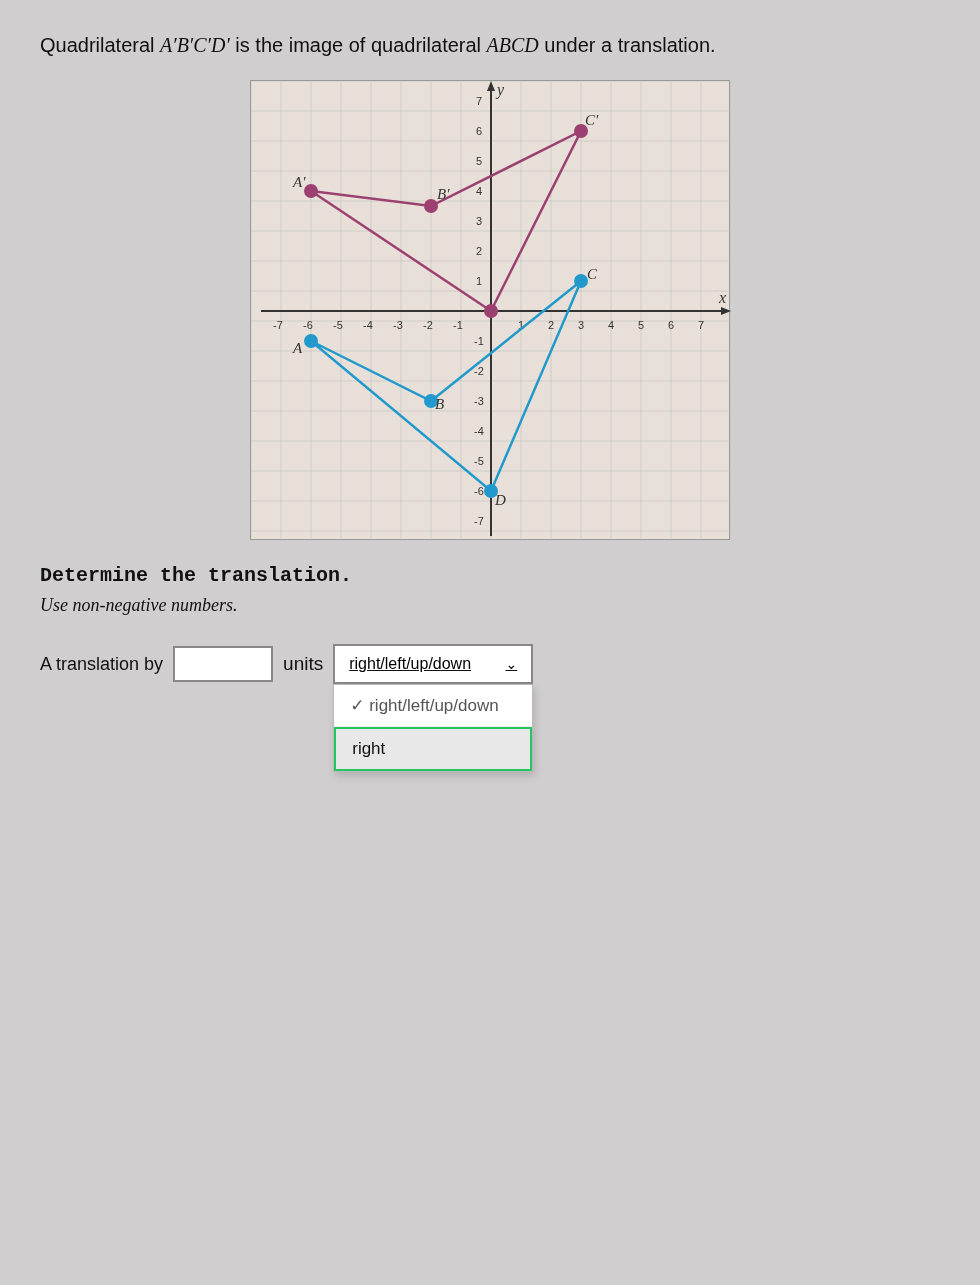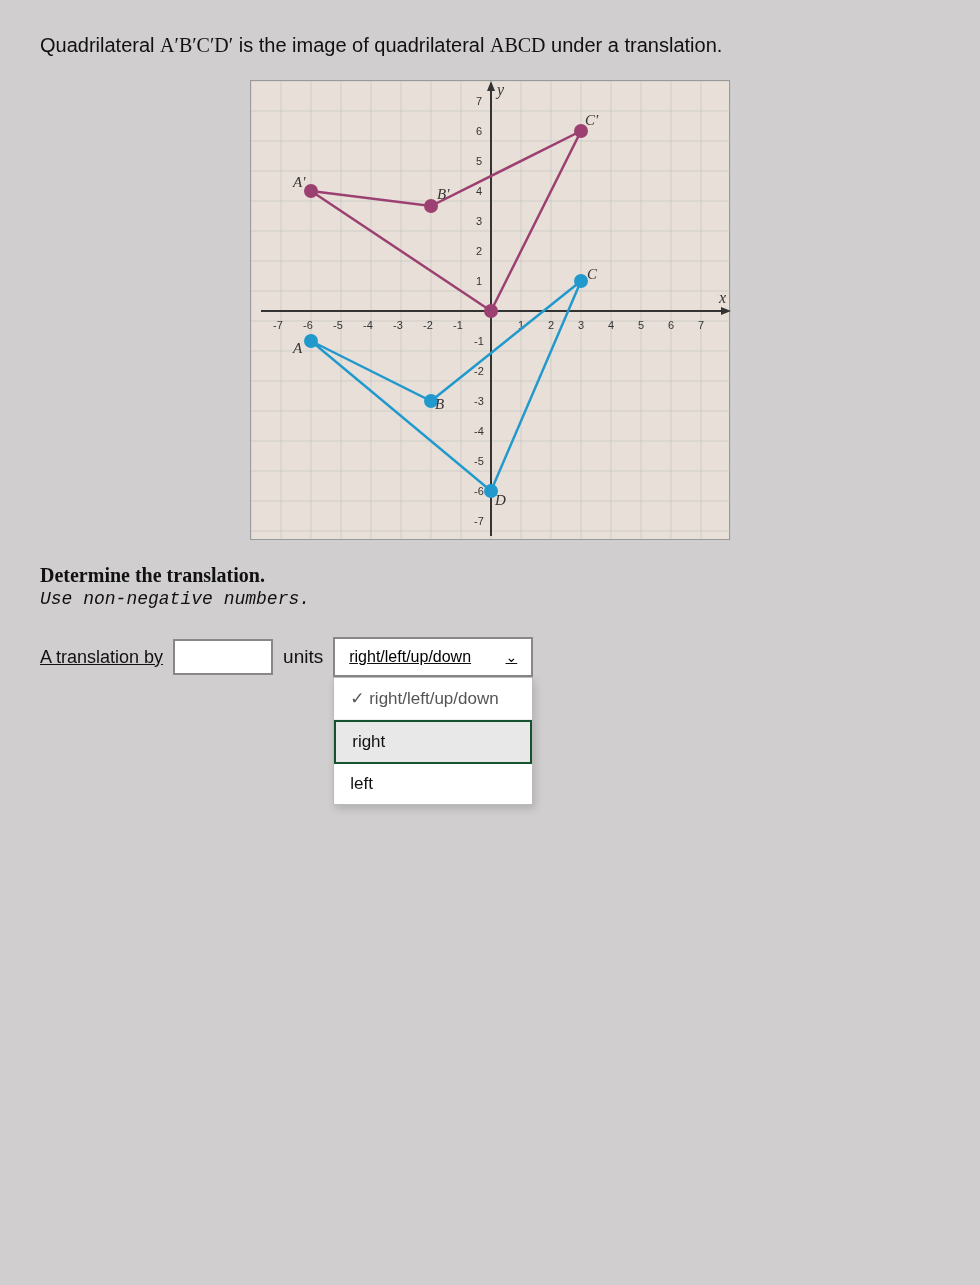--- a/index.html
+++ b/index.html
@@ -10,21 +10,21 @@
       min-height: 1285px;
       padding: 30px 40px;
       color: #111;
     }
     .problem-text {
       font-size: 20px;
       line-height: 1.5;
       margin-bottom: 20px;
       font-family: Arial, sans-serif;
     }
-    .math-var { font-family: 'Times New Roman', serif; }
+    .math-var { font-style: italic; font-family: 'Times New Roman', serif; }
 
     .graph-container {
       display: flex;
       justify-content: center;
       margin-bottom: 24px;
     }
     .graph-area {
       background: #e8e0d8;
       border: 1px solid #999;
       position: relative;
@@ -35,40 +35,39 @@
       width: 480px;
       height: 460px;
     }
 
     .determine-section {
       margin-bottom: 24px;
     }
     .determine-title {
       font-size: 20px;
       font-weight: bold;
-      font-family: Liberation Serif, serif;
+      font-family: Liberation Mono, monospace;
     }
     .determine-subtitle {
       font-size: 18px;
       font-style: italic;
-      font-family: Liberation Mono, monospace;
-      margin-top: 2px;
+      font-family: Liberation Serif, serif;
+      margin-top: 8px;
     }
 
     .translation-row {
       display: flex;
       align-items: center;
       gap: 10px;
       margin-top: 28px;
       font-family: Arial, sans-serif;
       font-size: 18px;
     }
     .translation-label {
       font-size: 18px;
-      text-decoration: underline;
     }
     .units-input {
       width: 100px;
       height: 36px;
       border: 2px solid #888;
       background: white;
       font-size: 16px;
       padding: 4px 8px;
     }
     .units-label {
@@ -116,21 +115,21 @@
     .dropdown-item:last-child { border-bottom: none; }
     .dropdown-item.selected {
       color: #555;
     }
     .dropdown-item.selected::before {
       content: '✓ ';
       color: #555;
     }
     .dropdown-item.highlighted {
       background: #e8e8e8;
-      border: 2px solid #14532d;
+      border: 2px solid #22c55e;
       font-weight: normal;
     }
   </style>
 </head>
 <body>
 
 <div class="problem-text">
   Quadrilateral <span class="math-var">A′B′C′D′</span> is the image of quadrilateral <span class="math-var">ABCD</span> under a translation.
 </div>
 
@@ -257,16 +256,15 @@
   <span class="units-label">units</span>
 
   <div class="direction-dropdown">
     <button class="direction-btn">
       <span>right/left/up/down</span>
       <span class="chevron">⌄</span>
     </button>
     <div class="dropdown-menu">
       <div class="dropdown-item selected">right/left/up/down</div>
       <div class="dropdown-item highlighted">right</div>
-      <div class="dropdown-item">left</div>
     </div>
   </div>
 </div>
 
 </body></html>

